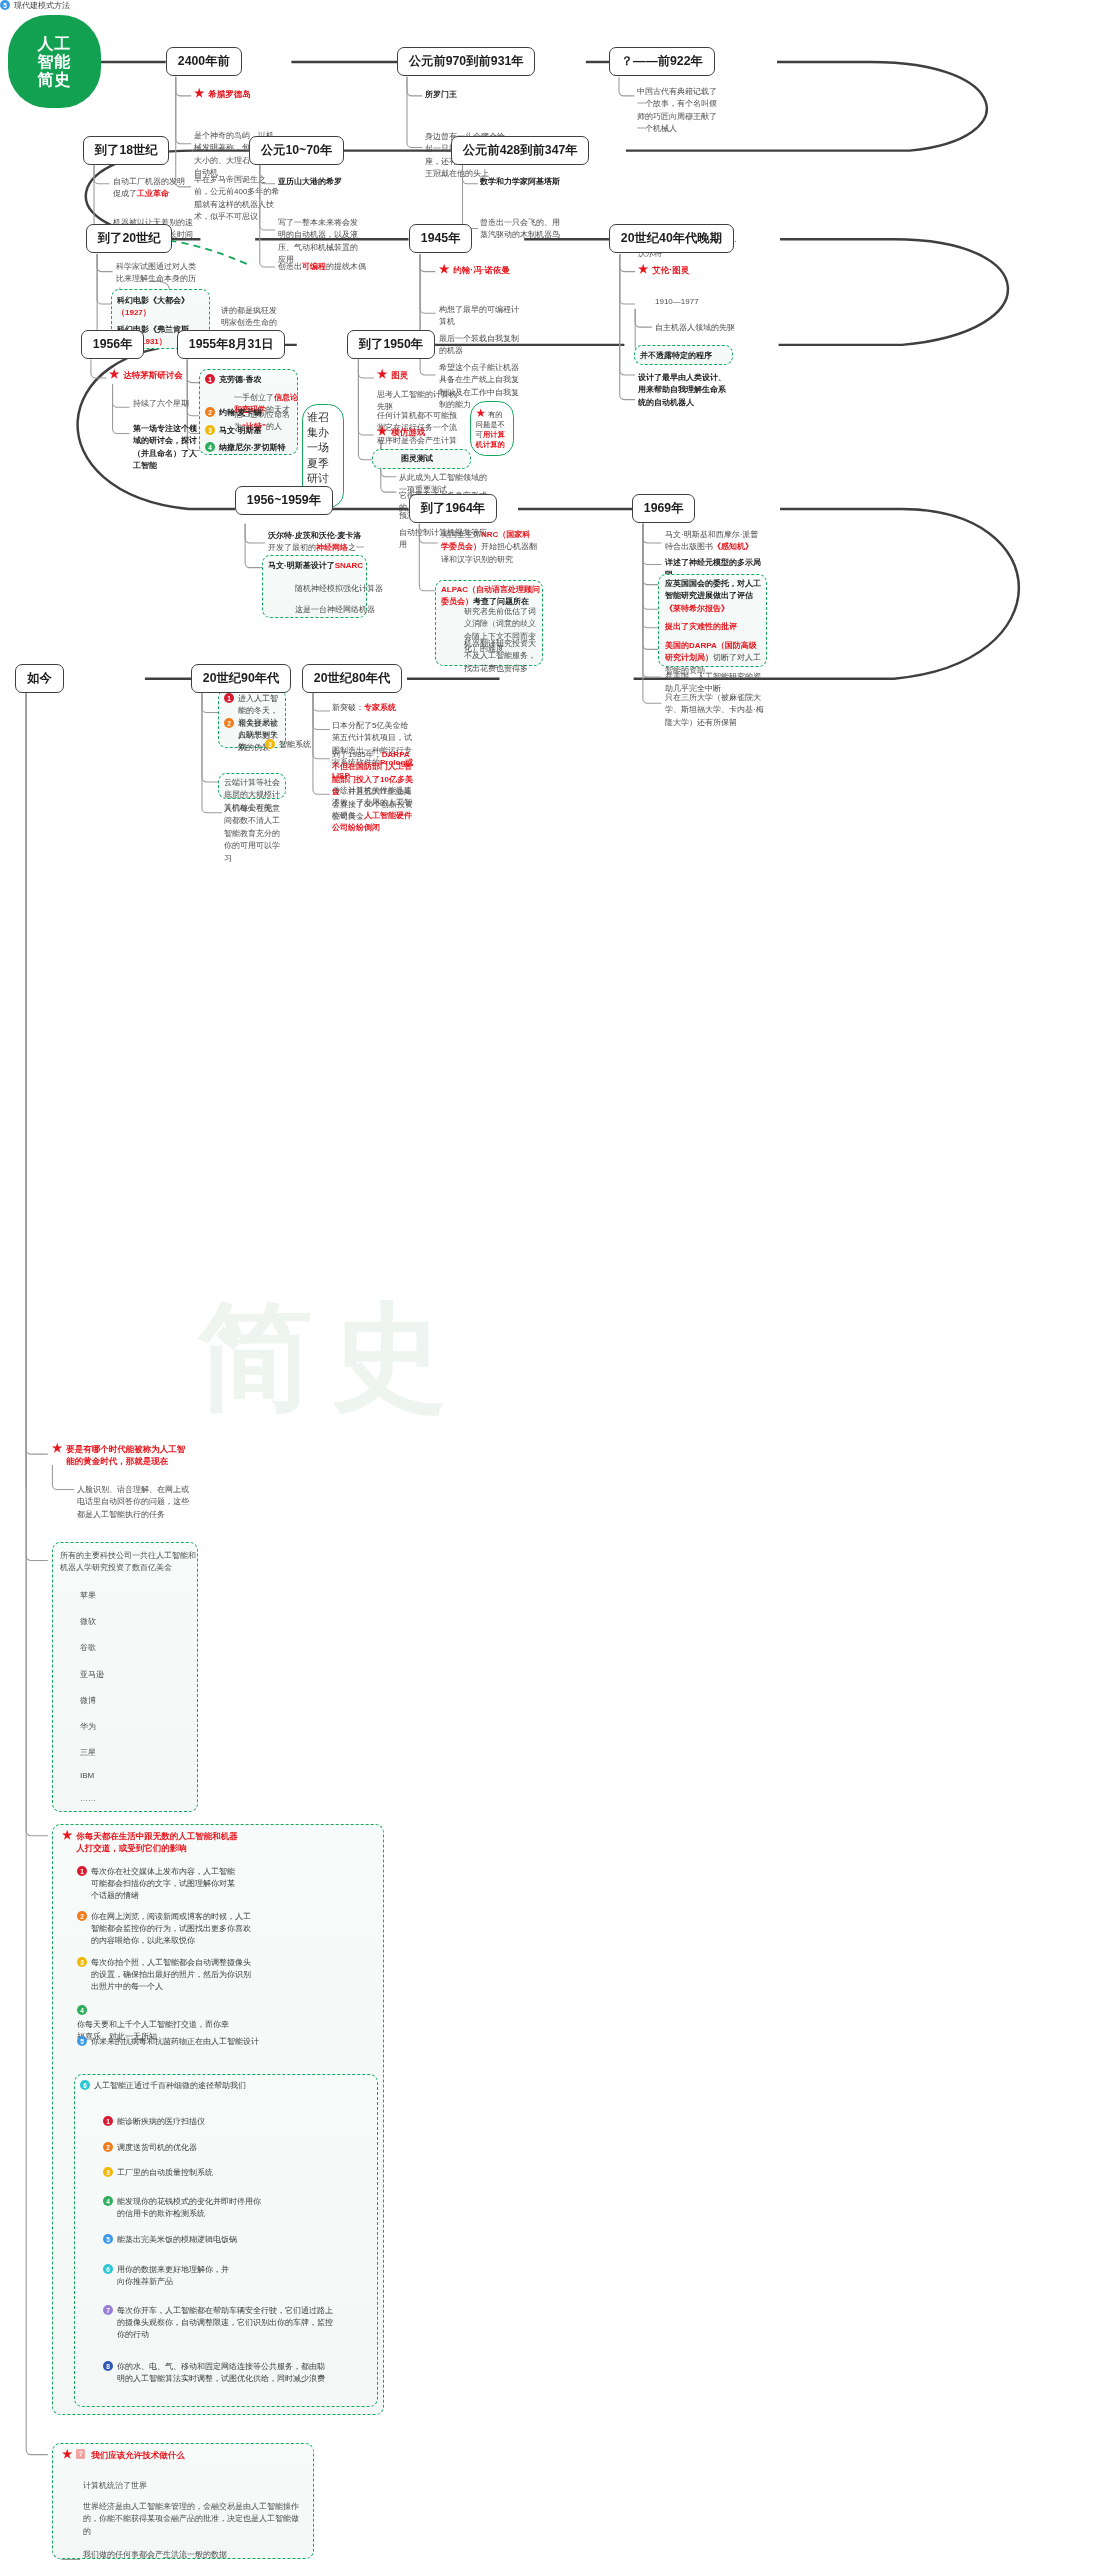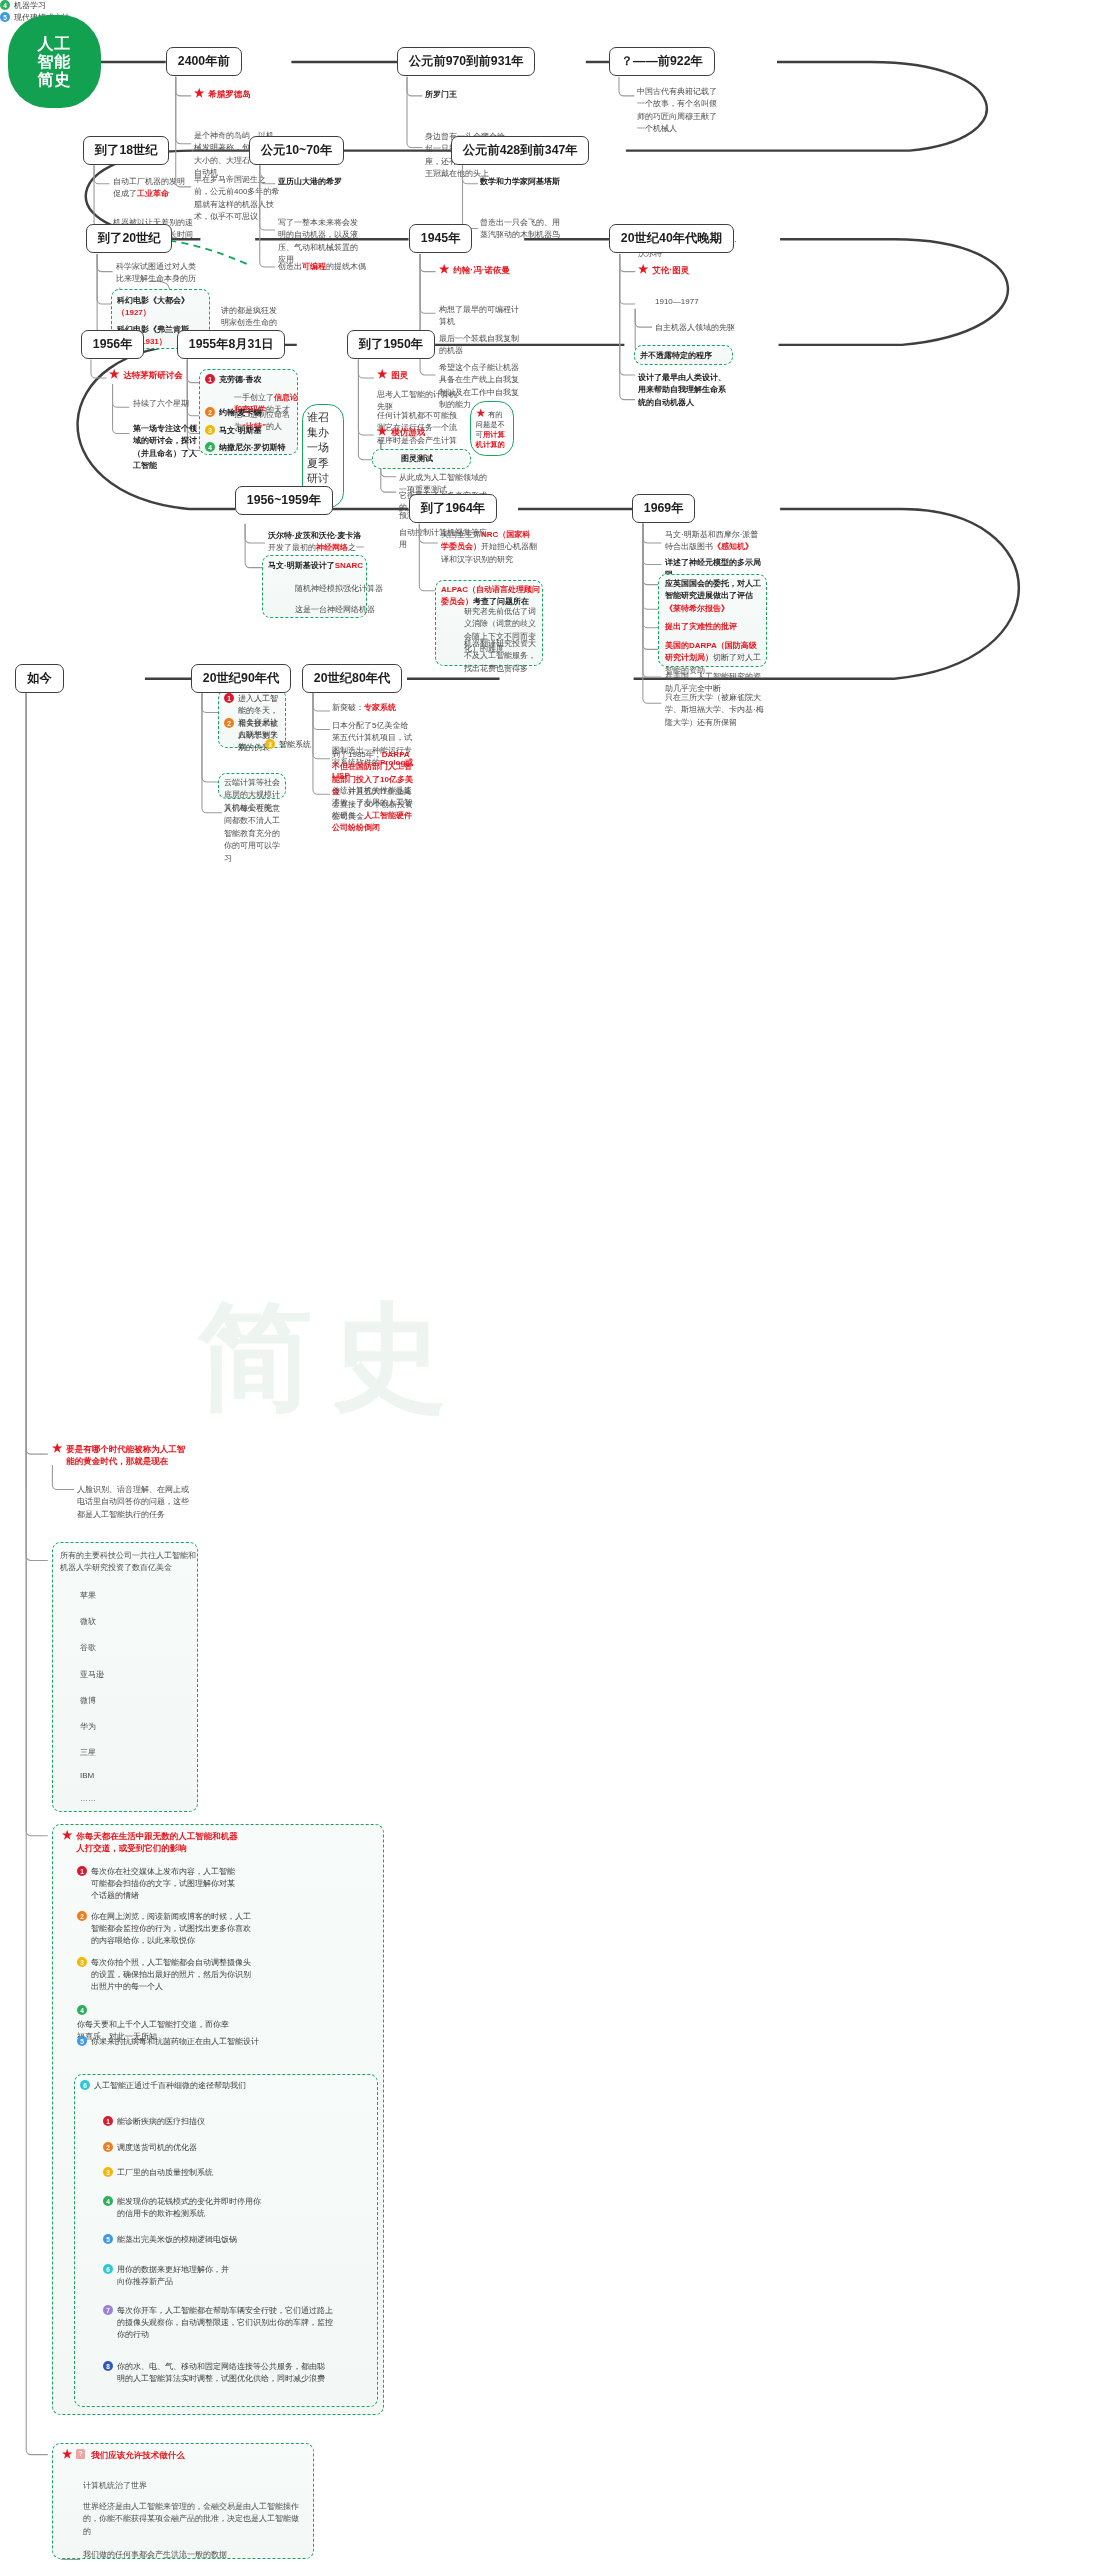--- a/index.html
+++ b/index.html
@@ -426,24 +426,20 @@
     <span class="txt">进入人工智能的冬天，资金容易让人联想到失效</span>
   </div>
   <div class="row above" style="left:224px; top:718px; width:60px;">
     <span class="num n2">2</span>
     <span class="txt">相关技术被归纳于更了别的伪装</span>
   </div>
   <div class="row above" style="left:229px; top:739px;padding-left:36px;">
     <span class="num n3">3</span>
     <span class="txt">智能系统</span>
   </div>
-  <div class="row" style="left:229px; top:753px;">
-    <span class="num n4">4</span>
-    <span class="txt">机器学习</span>
-  </div>
   <div class="row" style="left:229px; top:768px;">
     <span class="num n5">5</span>
     <span class="txt">现代建模式方法</span>
   </div>
   <div class="dash" style="left:218px; top:773px; width:68px; height:26px;"></div>
   <div class="blk t above" style="left:224px; top:777px; width:60px;">云端计算等社会底层的大规模计算机核心可能</div>
   <div class="blk t" style="left:224px; top:803px; width:60px;">人们每天在无意间都数不清人工智能教育充分的你的可用可以学习</div>
 
   <div class="blk" style="left:332px; top:702px; font-size:8px;">
     <span>新突破：</span><span class="red">专家系统</span>

